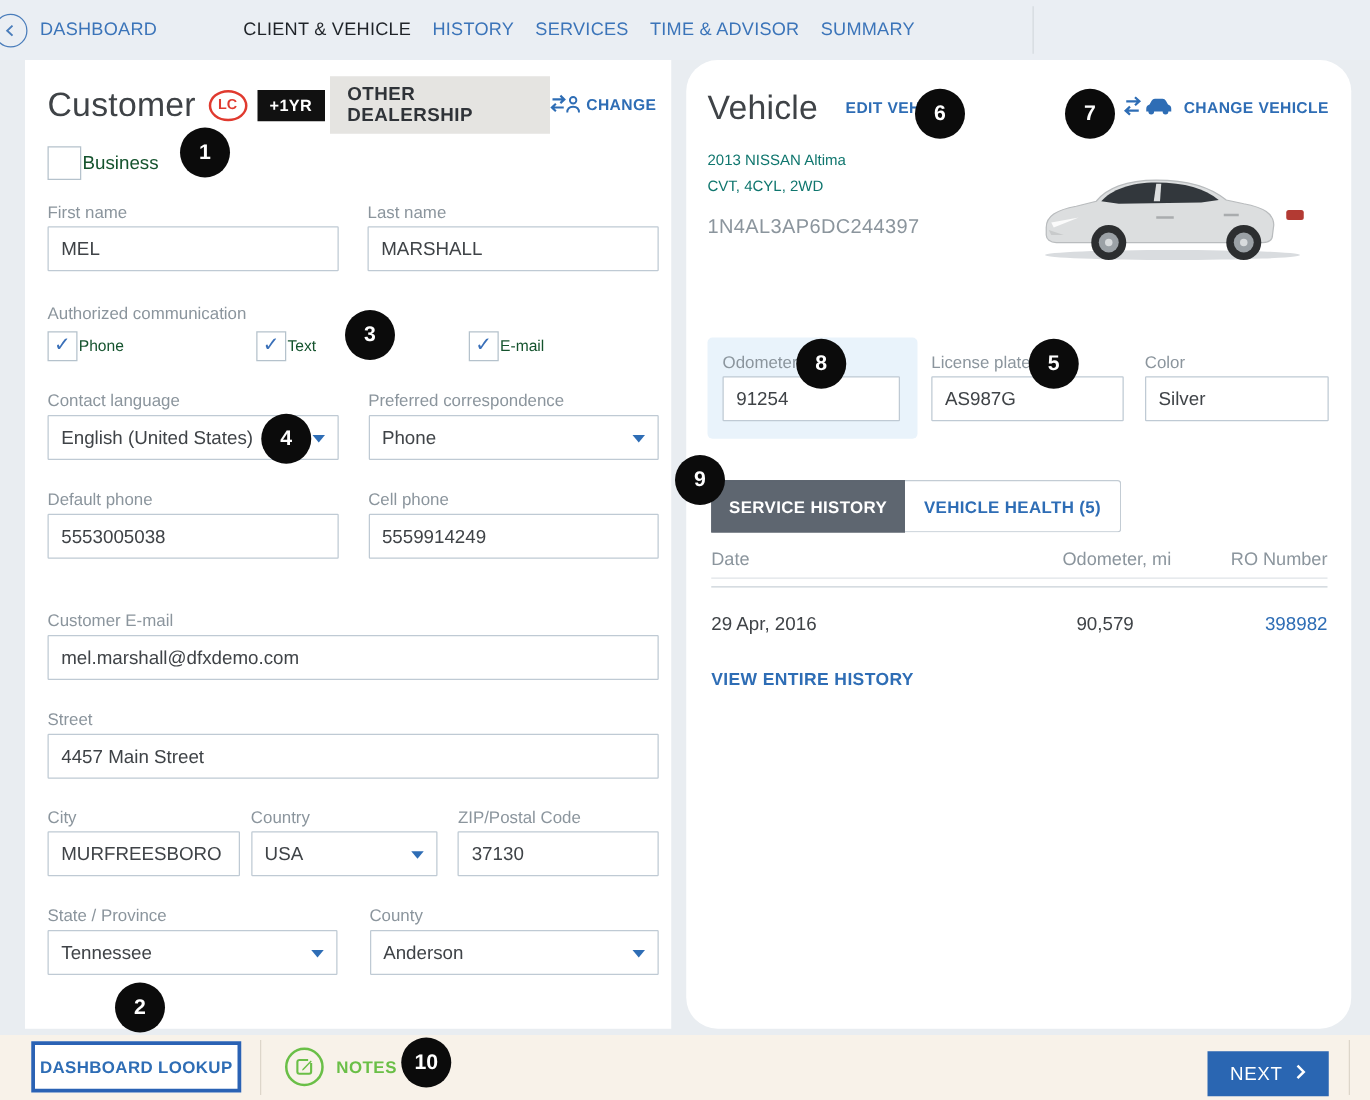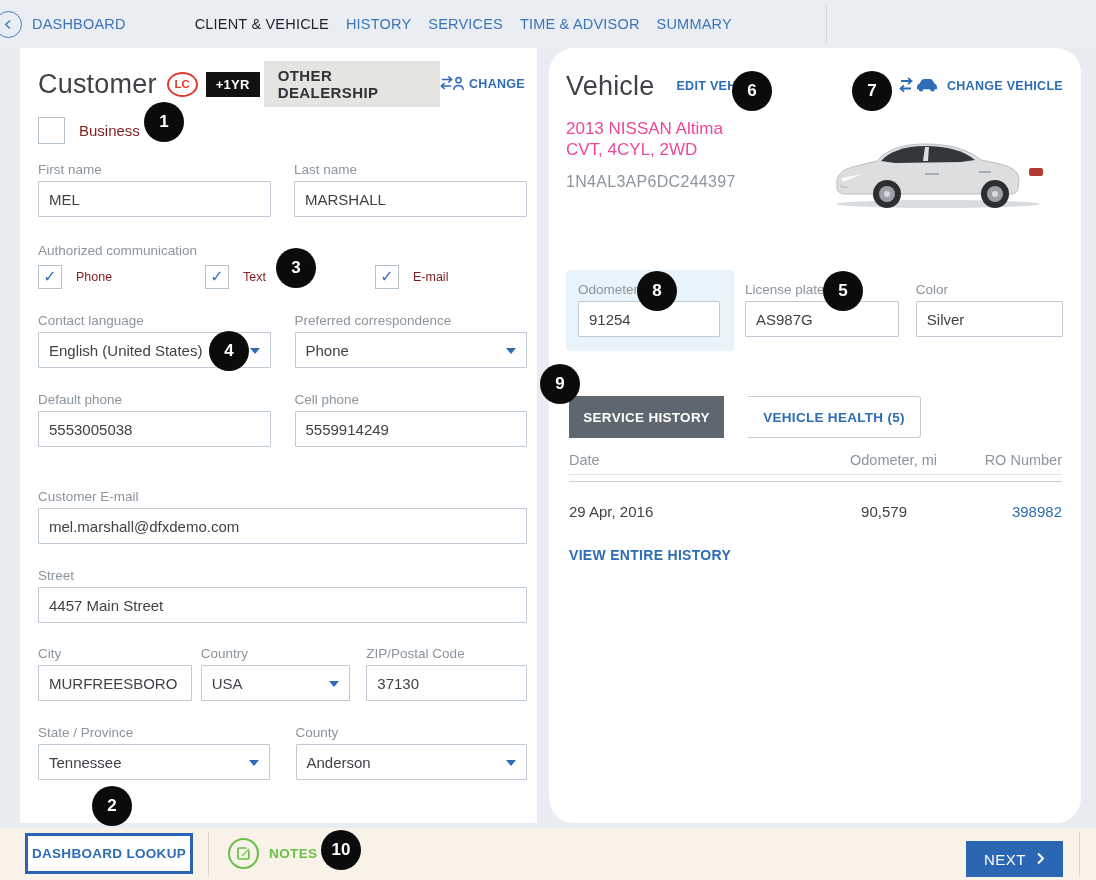--- a/index.html
+++ b/index.html
@@ -24,21 +24,21 @@
 
   
   .flabel { font-size:13.5px; color:#8b959d; display:block; }
   .tinput { width:100%; height:36px; border:1px solid #bfcad4; background:#fff; padding:0 10px; font-size:15px; color:#3f4347; font-family:inherit; border-radius:1px; }
   .selectbox { position:relative; width:100%; height:36px; border:1px solid #bfcad4; background:#fff; padding:0 26px 0 10px; font-size:15px; color:#3f4347; display:flex; align-items:center; cursor:pointer; border-radius:1px; }
   .caret { position:absolute; right:10px; top:15px; width:0; height:0; border-left:5.5px solid transparent; border-right:5.5px solid transparent; border-top:6.5px solid #2e6db5; }
   .cb { width:24px; height:24px; border:1px solid #b5c2cc; background:#fff; display:flex; align-items:center; justify-content:center; cursor:pointer; flex:0 0 auto; }
   .cb.big { width:27px; height:27px; }
   .cb .tick { font-size:16px; color:#3a70b9; font-weight:bold; line-height:1; display:none; }
   .cb.checked .tick { display:block; }
-  .cb-label { font-size:12.5px; color:#7f1d1d; margin-left:14px; }
+  .cb-label { font-size:12.5px; color:#14532d; margin-left:1px; }
 
   
   .cust-header { display:flex; align-items:center; margin-top:20px; height:32px; }
   .panel-title { font-size:27px; font-weight:400; color:#3f4347; letter-spacing:.2px; }
   .lc-badge { margin-left:10px; min-width:31px; height:25px; border:2px solid #e03a2f; border-radius:50%; color:#e03a2f; font-size:11.5px; font-weight:600; display:flex; align-items:center; justify-content:center; padding:0 4px; }
   .yr-badge { margin-left:8px; background:#111; color:#fff; font-size:13px; font-weight:700; padding:5px 10px; letter-spacing:.3px; }
   .dealer-badge { margin-left:4px; background:#e5e4e1; color:#2f3338; font-size:15px; font-weight:700; padding:6px 14px; letter-spacing:.4px; }
   .link { color:#2e6db5; font-size:12.5px; font-weight:600; letter-spacing:.3px; cursor:pointer; display:inline-flex; align-items:center; white-space:nowrap; }
   .cust-change { margin-left:auto; margin-right:2px; }
   .cust-change svg { margin-right:5px; }
@@ -61,30 +61,30 @@
   .zip-col { width:161px; margin-left:16px; }
   .state-row { display:flex; gap:26px; margin-top:24px; }
   .state-row > div { flex:1; }
 
   
   .veh-header { display:flex; align-items:center; margin-top:22px; height:32px; }
   .veh-edit { margin-left:22px; }
   .veh-change { margin-left:auto; }
   .veh-change svg { margin-right:6px; }
   .veh-info { margin-top:16px; position:relative; height:130px; }
-  .veh-model { font-size:17px; color:#ec4899; line-height:21px; }
+  .veh-model { font-size:12px; color:#0f766e; line-height:21px; }
   .veh-vin { font-size:16px; color:#8b959d; margin-top:13px; letter-spacing:.3px; }
   .car-img { position:absolute; right:10px; top:0; }
   .odo-row { display:flex; margin-top:22px; align-items:flex-start; }
   .odo-box { width:168px; background:#e9f3fb; border-radius:4px; padding:12px 14px 14px 12px; }
   .odo-box .tinput { width:142px; }
   .plate-col { width:162px; margin-left:11px; padding-top:12px; }
   .color-col { width:155px; margin-left:17px; padding-top:12px; }
   .odo-row .flabel { margin-bottom:4px; }
-  .tabs-row { display:flex; margin-top:45px; margin-left:3px;gap:24px; }
+  .tabs-row { display:flex; margin-top:33px; margin-left:3px; }
   .tab { height:42px; display:flex; align-items:center; justify-content:center; font-size:13.5px; font-weight:600; letter-spacing:.3px; cursor:pointer; }
   .tab.active { background:#5e6670; color:#fff; width:155px; border:1px solid #5e6670; }
   .tab.inactive { background:#fff; color:#2e6db5; width:173px; border:1px solid #c3ccd4; border-left:none; border-radius:0 3px 3px 0; }
   .hist-table { margin-top:14px; margin-left:3px; width:493px; }
   .hist-head { display:flex; font-size:14.5px; color:#8b959d; padding-bottom:6px; border-bottom:1px solid #dfe3e7; }
   .hist-head .c1 { flex:1; }
   .hist-head .c2 { width:170px; text-align:right; }
   .hist-head .c3 { width:125px; text-align:right; }
   .hist-rule { height:1px; background:#c9d1d8; margin-top:6px; }
   .hist-row { display:flex; font-size:15px; color:#3f4347; margin-top:21px; }

